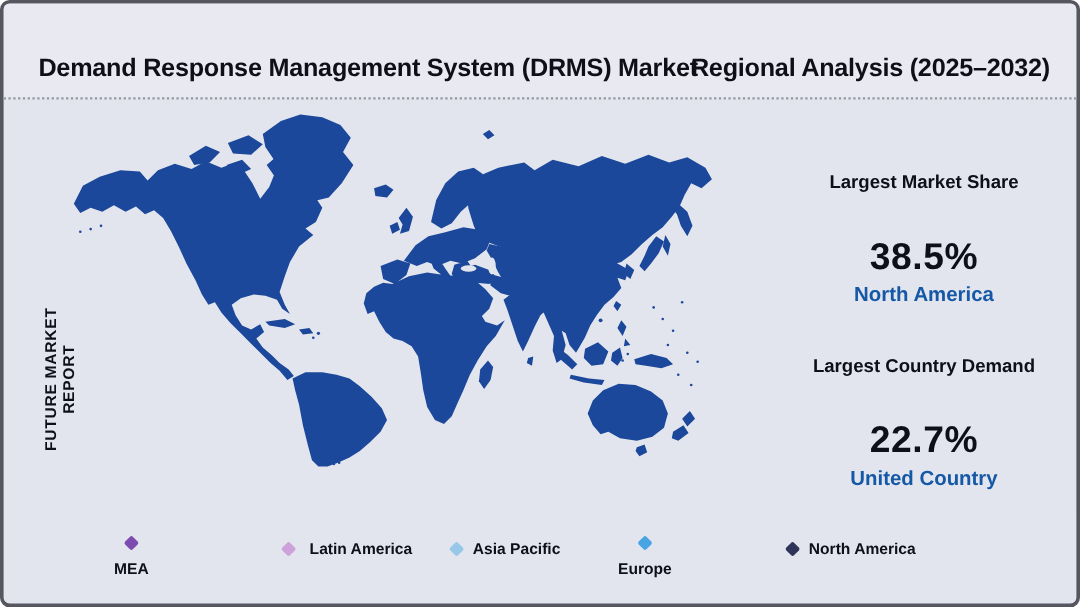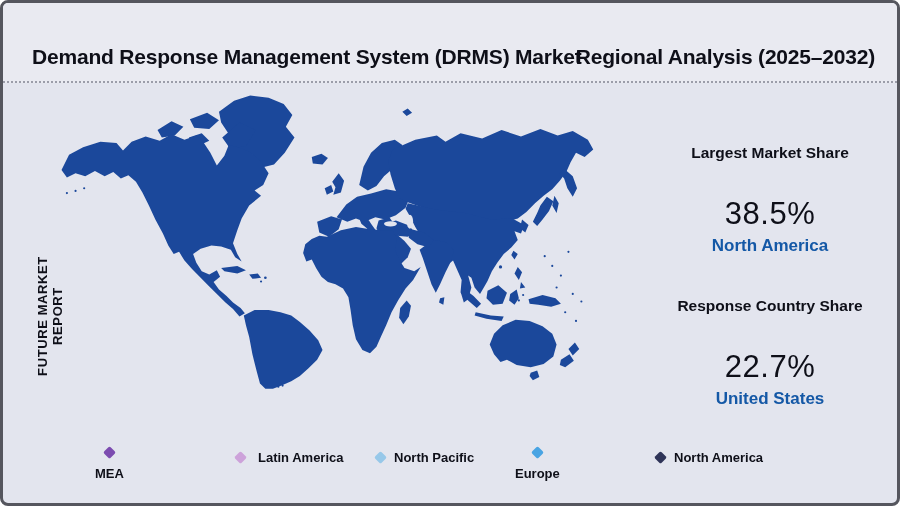--- a/index.html
+++ b/index.html
@@ -40,21 +40,21 @@
     color:var(--text-dark,#0e0f18);
   }
   
   #map{position:absolute;left:56px;top:86px;width:540px;height:302px;}
   .land{fill:var(--map-fill,#1b489b);stroke:none;}
   .sea{fill:var(--body-bg,#e3e5ee);stroke:none;}
   
   #stats{position:absolute;left:642px;top:141px;width:250px;}
   .stat-block{margin-bottom:41px;text-align:center;}
   .stat-label{font-size:15.5px;font-weight:bold;color:var(--text-dark,#0e0f18);margin-bottom:11px;}
-  .stat-value{font-size:31px;font-weight:400;line-height:1;color:var(--text-dark,#0e0f18);letter-spacing:0.5px;margin-top:36px;}
+  .stat-value{font-size:31px;font-weight:700;line-height:1;color:var(--text-dark,#0e0f18);letter-spacing:0.5px;margin-top:36px;}
   .stat-region{font-size:17px;font-weight:bold;color:var(--accent-blue,#1458a6);margin-top:7px;}
   
   .legend-item{
     position:absolute;top:444px;height:20px;
     display:flex;align-items:center;gap:8px;
   }
   .legend-diamond{
     width:11px;height:11px;border-radius:2px;
     transform:rotate(45deg) scale(0.82);
     flex:0 0 auto;
@@ -143,37 +143,37 @@
     </g>
   </svg>
 
   <div id="stats">
     <div class="stat-block">
       <div class="stat-label">Largest Market Share</div>
       <div class="stat-value">38.5%</div>
       <div class="stat-region">North America</div>
     </div>
     <div class="stat-block">
-      <div class="stat-label">Response Country Share</div>
+      <div class="stat-label">Largest Country Demand</div>
       <div class="stat-value">22.7%</div>
-      <div class="stat-region">United States</div>
+      <div class="stat-region">United Country</div>
     </div>
   </div>
 
   <div class="legend-item li-0">
     <span class="legend-diamond" style="background-color: rgb(124, 76, 176);"></span>
     <span class="legend-label">MEA</span>
   </div>
   <div class="legend-item li-1">
     <span class="legend-diamond" style="background-color: rgb(205, 162, 218);"></span>
     <span class="legend-label">Latin America</span>
   </div>
   <div class="legend-item li-2">
     <span class="legend-diamond" style="background-color: rgb(151, 200, 233);"></span>
-    <span class="legend-label">North Pacific</span>
+    <span class="legend-label">Asia Pacific</span>
   </div>
   <div class="legend-item li-3">
     <span class="legend-diamond" style="background-color: rgb(73, 164, 227);"></span>
     <span class="legend-label">Europe</span>
   </div>
   <div class="legend-item li-4">
     <span class="legend-diamond" style="background-color: rgb(47, 52, 88);"></span>
     <span class="legend-label">North America</span>
   </div>
 

